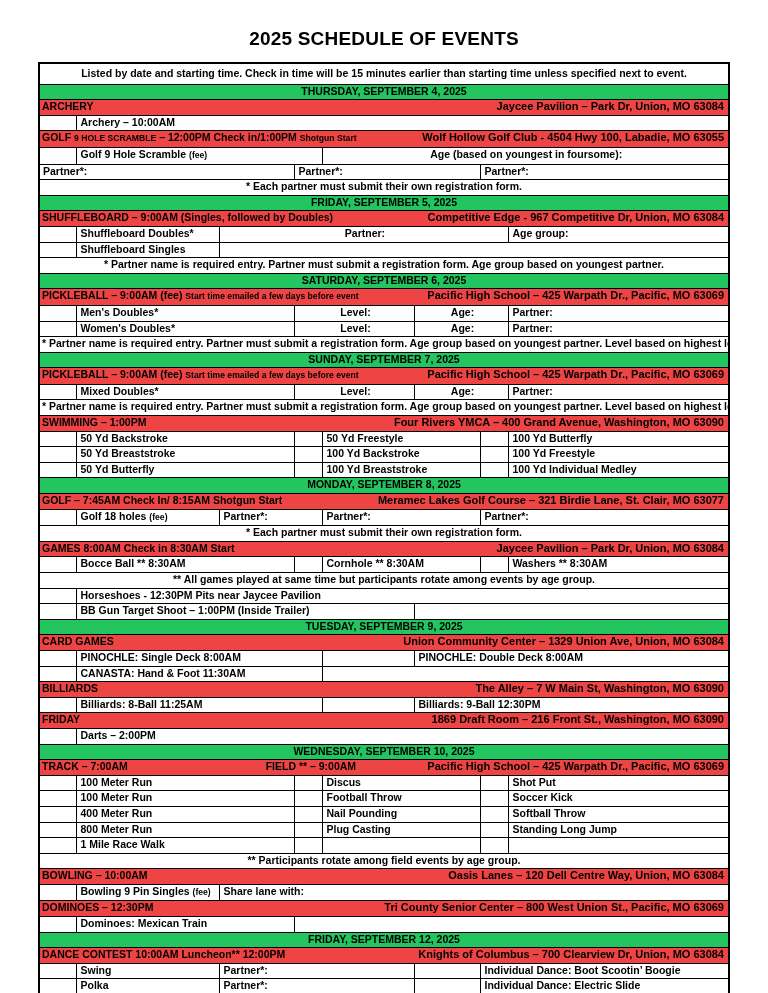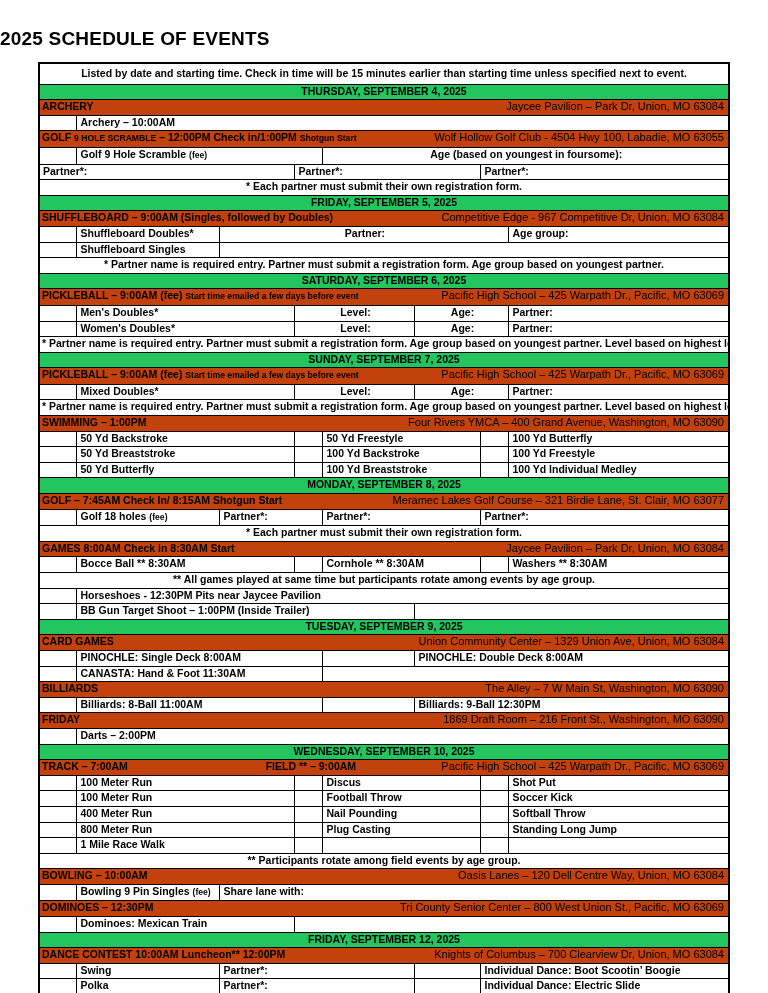--- a/index.html
+++ b/index.html
@@ -9,21 +9,21 @@
     font-family: "Liberation Sans", sans-serif;
   }
   #page {
     width: 768px;
     height: 993px;
     position: relative;
     background: #fff;
     overflow: hidden;
   }
   #doc-title {
-    text-align: left;
+    text-align: center;
     font-size: 19px;
     font-weight: bold;
     letter-spacing: 0.2px;
     padding-top: 28px;
     padding-bottom: 12px;
     color: #000;
   }
   table.sched {
     border-collapse: collapse;
     width: 690px;
@@ -53,29 +53,29 @@
   
   .day {
     background: #22c55e;
     font-weight: bold;
     text-align: center;
     font-size: 10.5px;
     height: 15px;
   }
   
   .sect {
-    background: #c2410c;
+    background: #ef4444;
     font-weight: bold;
     font-size: 11px;
     height: 15px;
     padding-left: 2px !important;
   }
   .sect .venue {
     float: right;
-    font-weight: normal;
+    font-weight: bold;
     font-size: 11px;
     padding-right: 2px;
   }
   .small-caps {
     font-size: 8.6px;
     font-weight: bold;
   }
   .sm {
     font-size: 8.6px;
     font-weight: bold;
@@ -337,21 +337,21 @@
       </tr>
 
       <tr>
         <td class="sect" colspan="9">
           <span>BILLIARDS</span>
           <span class="venue">The Alley – 7 W Main St, Washington, MO 63090</span>
         </td>
       </tr>
       <tr>
         <td></td>
-        <td class="ev" colspan="3">Billiards: 8-Ball 11:00AM</td>
+        <td class="ev" colspan="3">Billiards: 8-Ball 11:25AM</td>
         <td></td>
         <td class="ev" colspan="4">Billiards: 9-Ball 12:30PM</td>
       </tr>
 
       <tr>
         <td class="sect" colspan="9">
           <span>FRIDAY</span>
           <span class="venue">1869 Draft Room – 216 Front St., Washington, MO 63090</span>
         </td>
       </tr>

